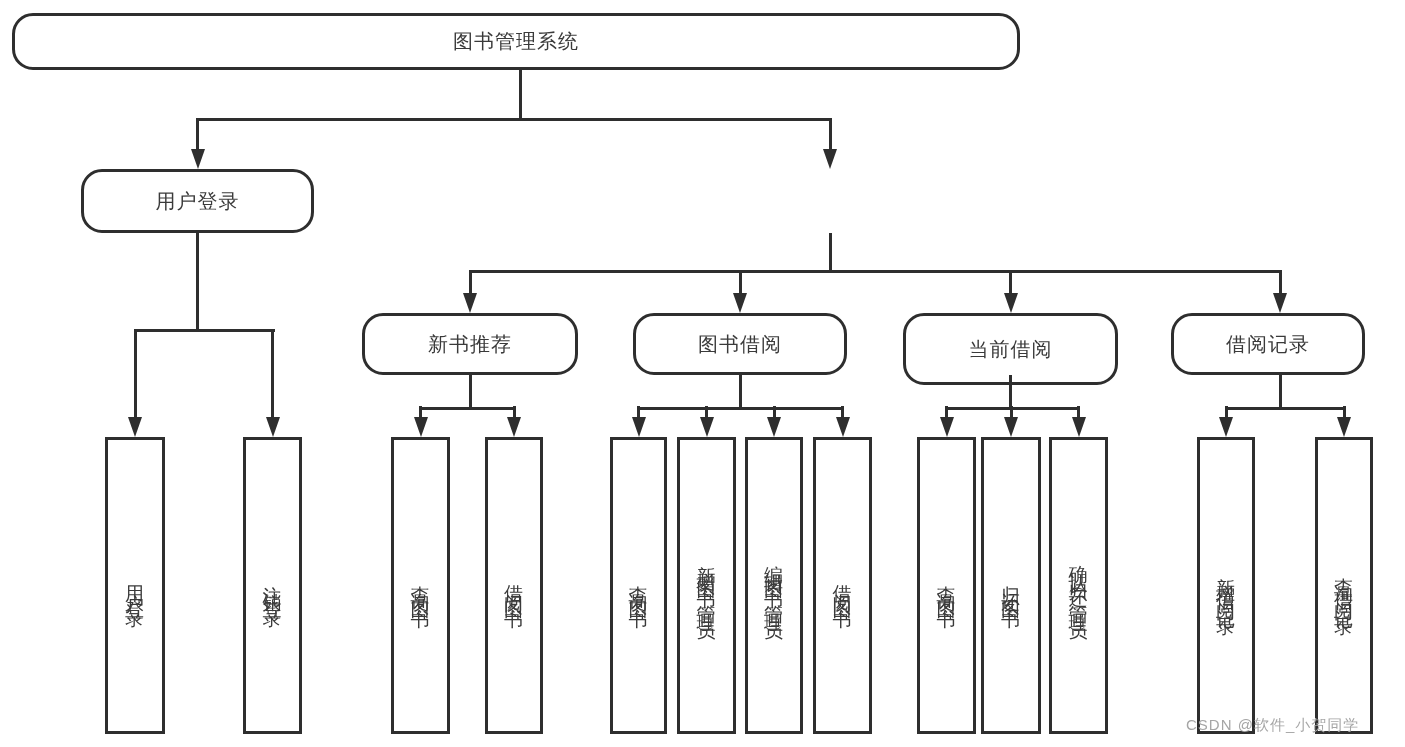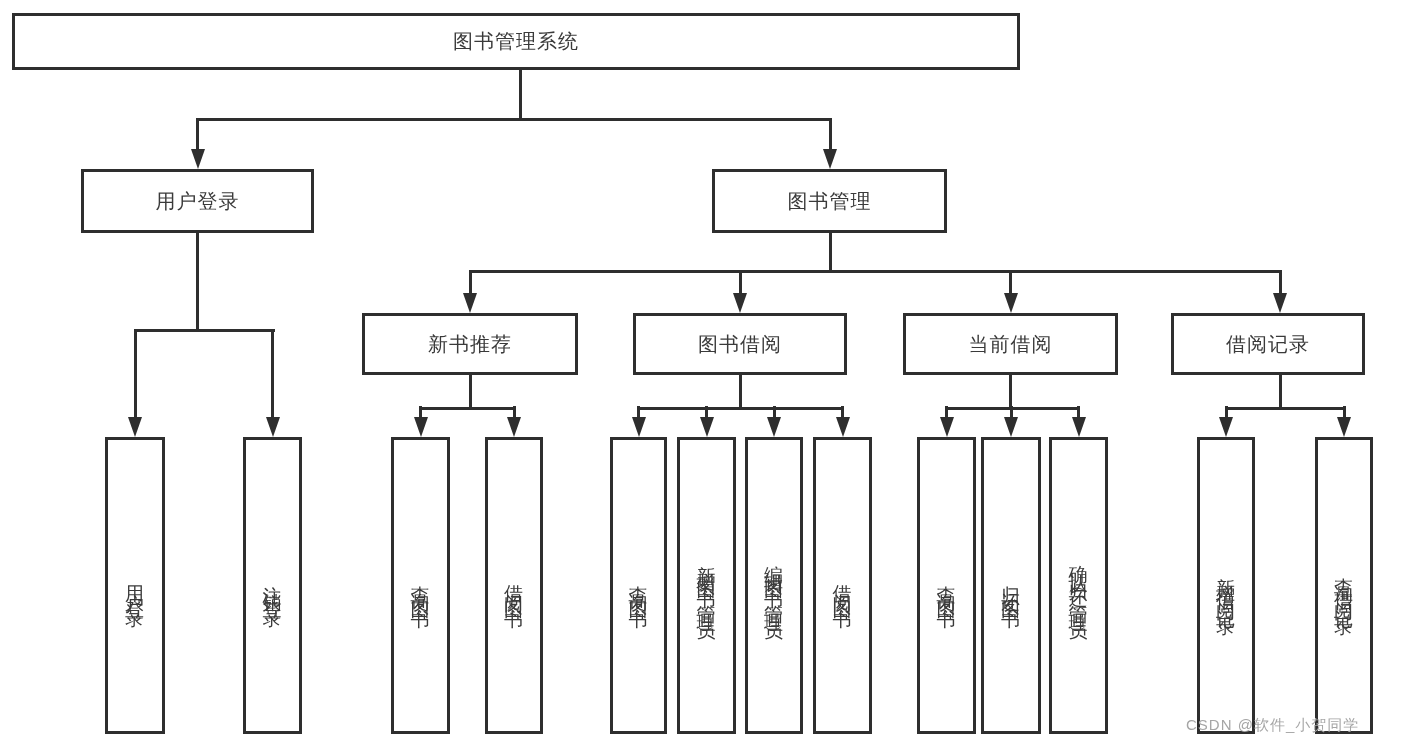--- a/index.html
+++ b/index.html
@@ -5,21 +5,21 @@
   html,body{margin:0;padding:0;background:#fff;}
   #stage{
     position:relative;width:1405px;height:747px;background:#ffffff;
     font-family:"Liberation Sans","DejaVu Sans",sans-serif;overflow:hidden;
   }
   .node{
     position:absolute;box-sizing:border-box;border:3px solid #2e2e2e;background:#ffffff;
     display:flex;align-items:center;justify-content:center;
     color:#3a3a3a;font-weight:500;
   }
-  .hnode{font-size:20px;letter-spacing:1px;white-space:nowrap;}
+  .hnode{font-size:20px;letter-spacing:1px;white-space:nowrap;border-radius:21px;}
   .leaf{font-size:19px;}
   .leaf .vtext{
     writing-mode:vertical-rl;text-orientation:mixed;
     letter-spacing:8px;line-height:1;white-space:nowrap;
   }
   .cline{position:absolute;background:#2e2e2e;}
   .ahead{
     position:absolute;width:0;height:0;
     border-left:7px solid transparent;border-right:7px solid transparent;
     border-top:20px solid #2e2e2e;
@@ -34,31 +34,28 @@
 
 <div id="stage">
 
   <div class="node hnode" style="left:12px;top:13px;width:1008px;height:57px;">
     <span>图书管理系统</span>
   </div>
 
   <div class="node hnode" style="left:81px;top:169px;width:233px;height:64px;">
     <span>用户登录</span>
   </div>
-  <div class="node hnode" style="left:712px;top:169px;width:235px;height:64px;">
-    <span>图书管理</span>
-  </div>
 
   <div class="node hnode" style="left:362px;top:313px;width:216px;height:62px;">
     <span>新书推荐</span>
   </div>
   <div class="node hnode" style="left:633px;top:313px;width:214px;height:62px;">
     <span>图书借阅</span>
   </div>
-  <div class="node hnode" style="left:903px;top:313px;width:215px;height:62px;">
+  <div class="node hnode" style="left:903px;top:313px;width:215px;height:72px;">
     <span>当前借阅</span>
   </div>
   <div class="node hnode" style="left:1171px;top:313px;width:194px;height:62px;">
     <span>借阅记录</span>
   </div>
 
   <div class="node leaf" style="left:105px;top:437px;width:60px;height:297px;">
     <span class="vtext">用户登录</span>
   </div>
   <div class="node leaf" style="left:243px;top:437px;width:59px;height:297px;">

